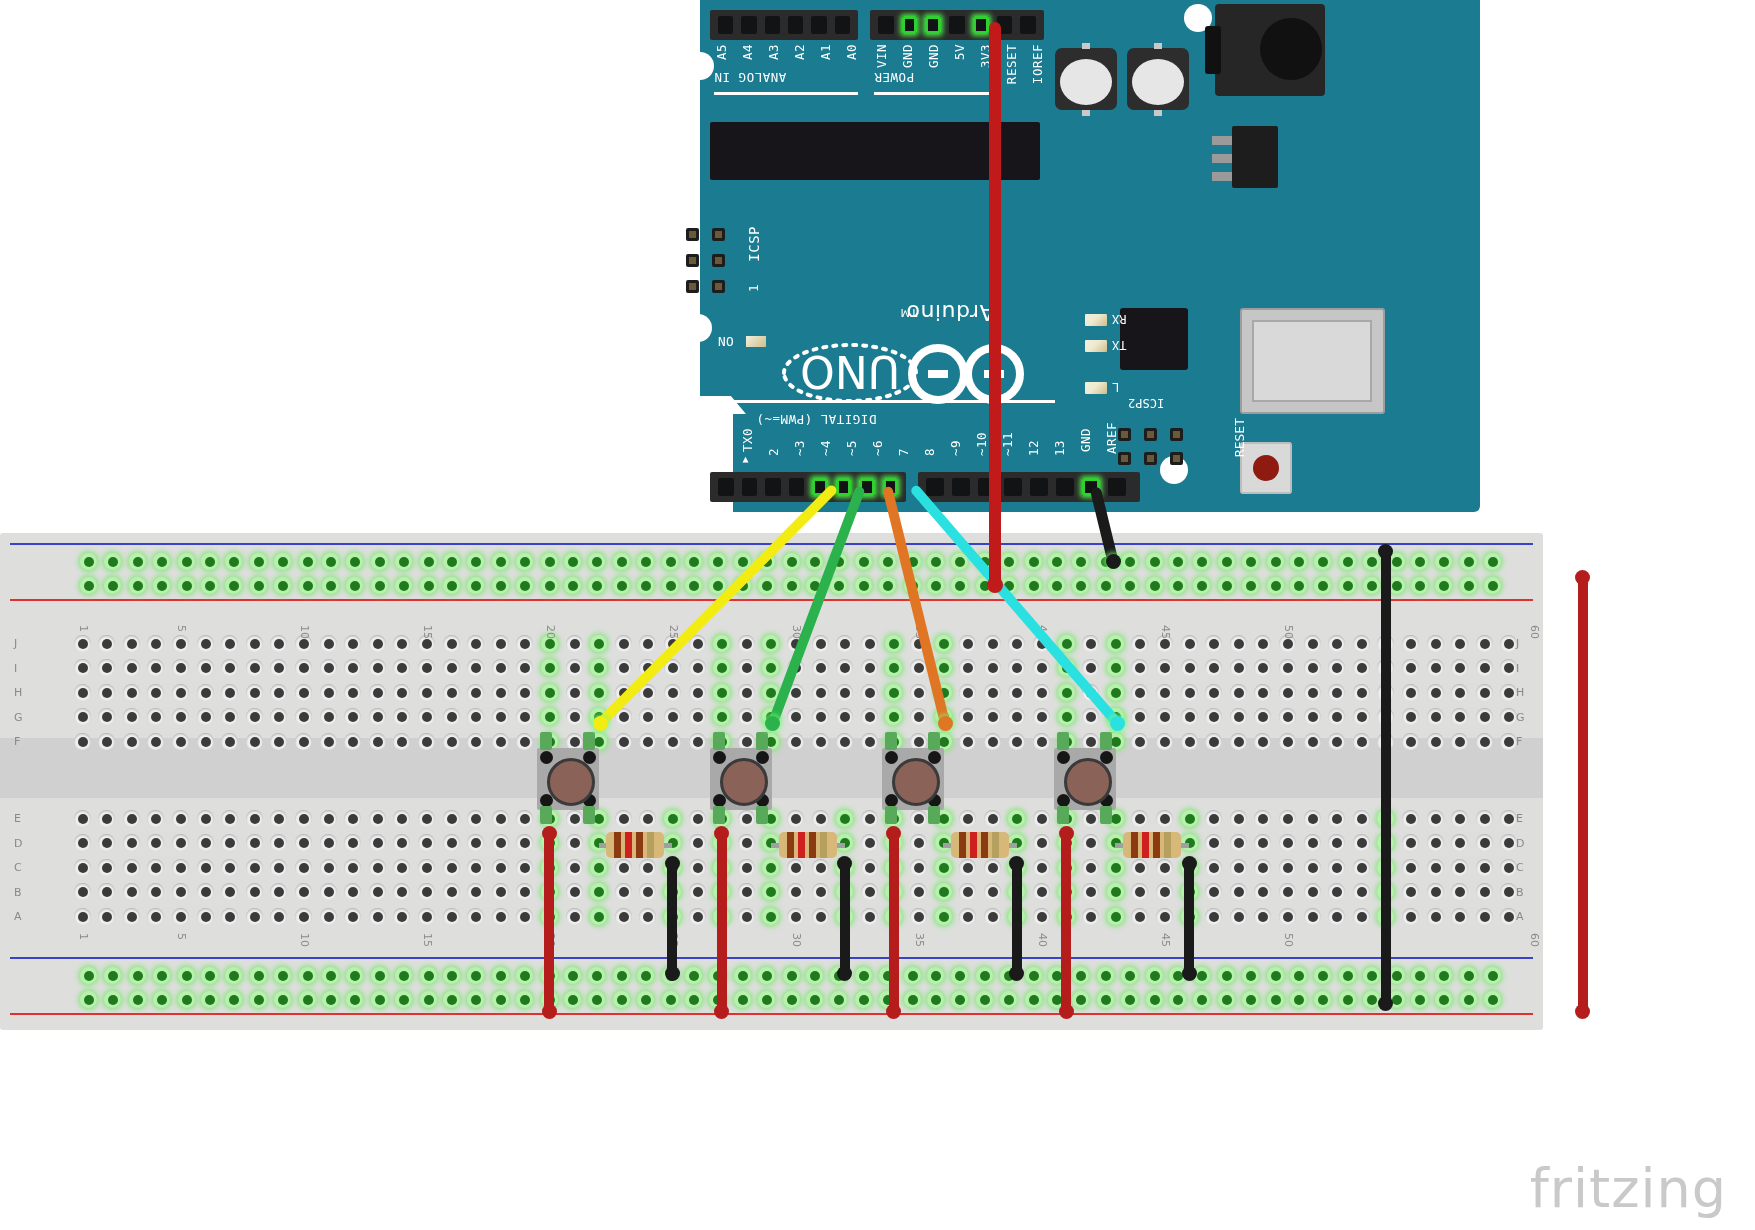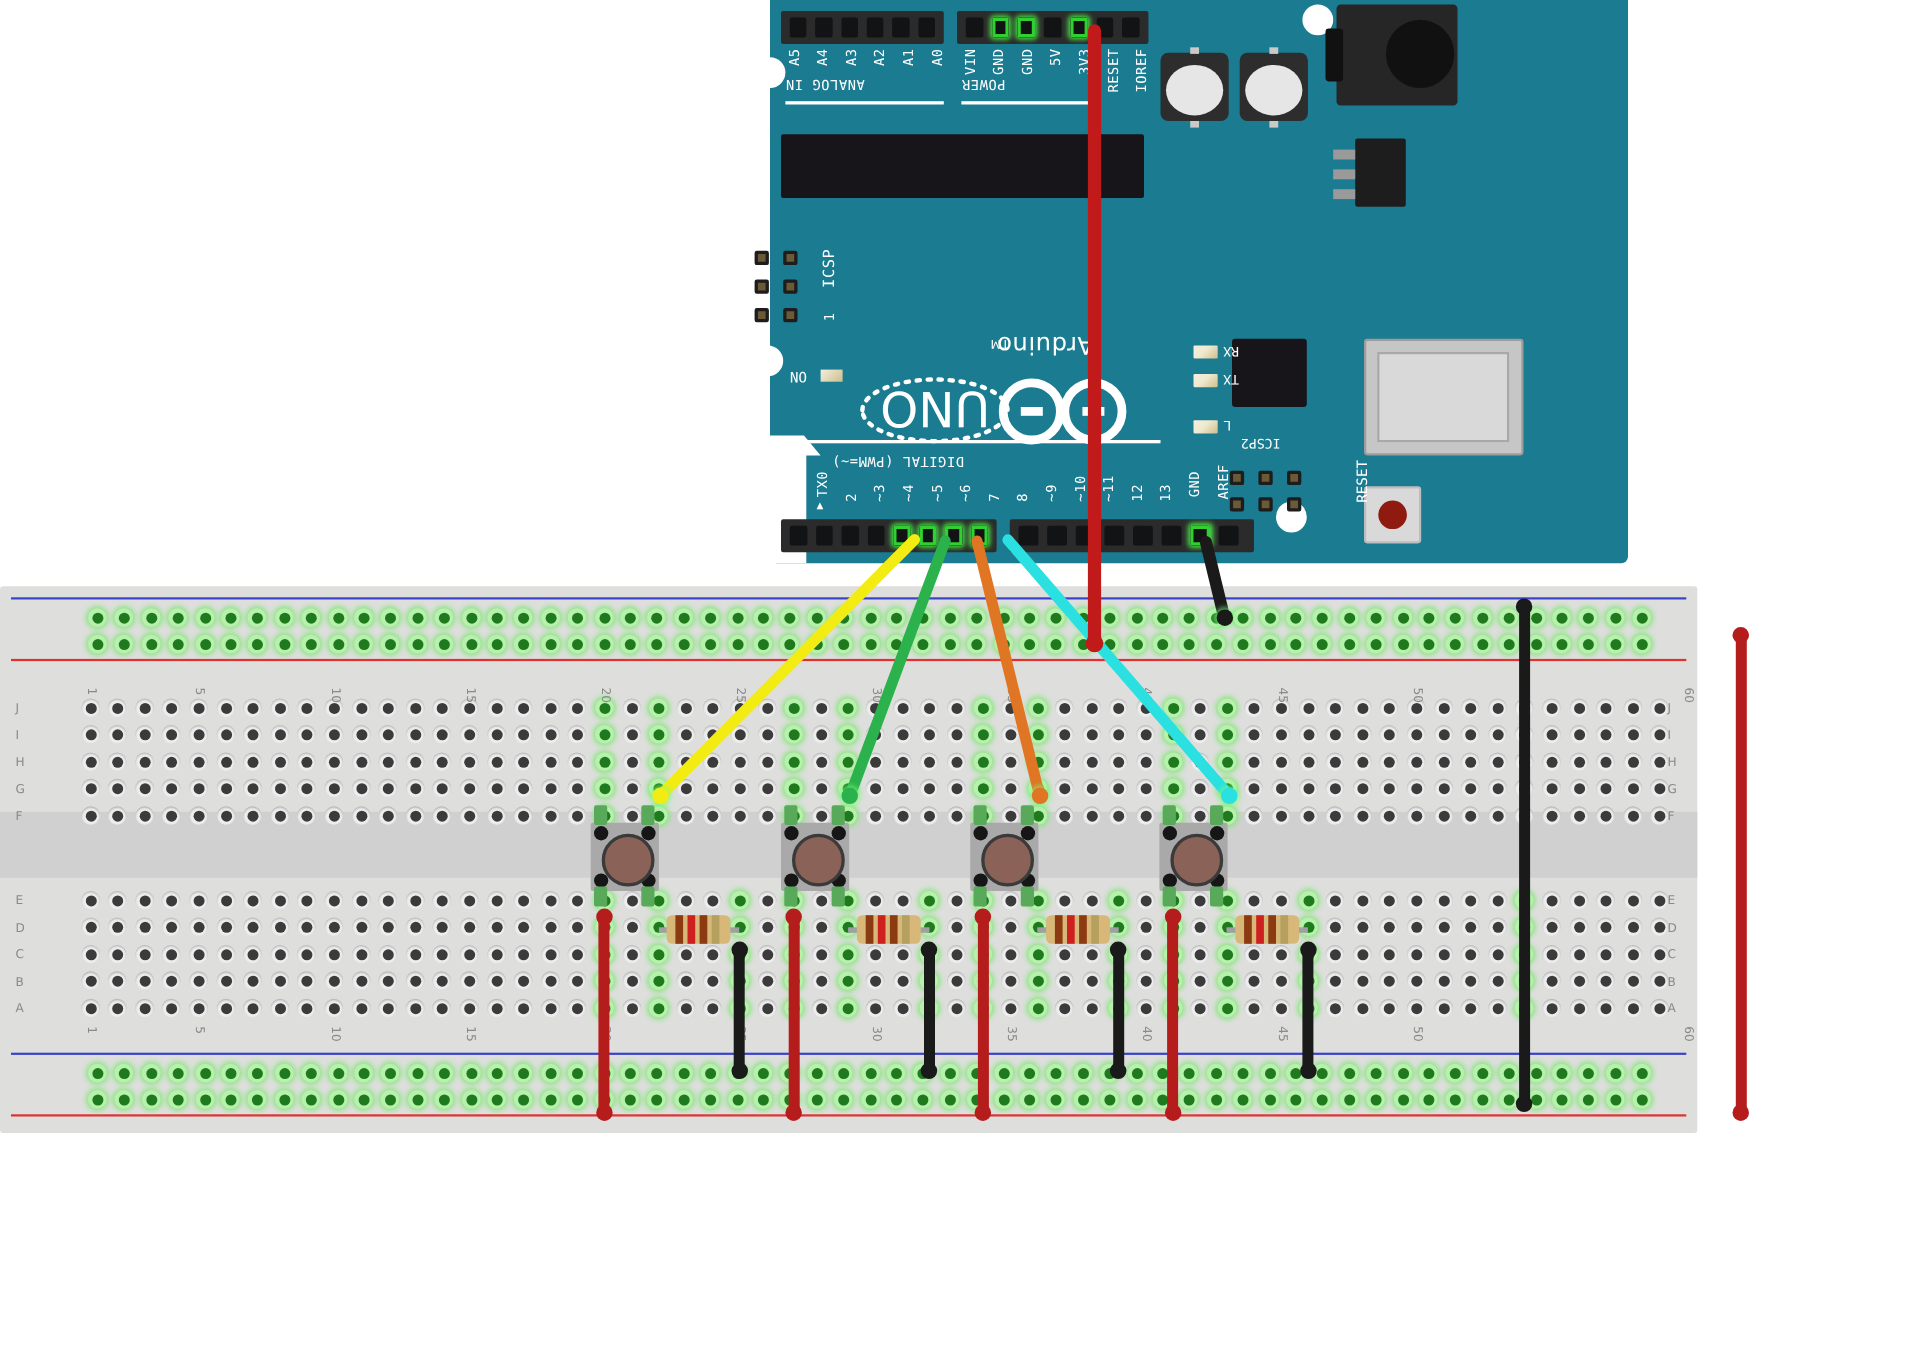--- a/index.html
+++ b/index.html
@@ -3170,13 +3170,14 @@
       <div class="wire" style="left: 887px; top: 482px; width: 243.023px; height: 10px; background: rgb(224, 117, 36); transform: rotate(76.1925deg);"></div>
       <div class="wire-end" style="left: 937.5px; top: 715.5px; background: rgb(224, 117, 36); box-shadow: rgba(120, 255, 120, 0.7) 0px 0px 5px 2px;"></div>
       <div class="wire" style="left: 913px; top: 482px; width: 312.08px; height: 10px; background: rgb(42, 224, 224); transform: rotate(49.1319deg);"></div>
       <div class="wire-end" style="left: 1109.7px; top: 715.5px; background: rgb(42, 224, 224); box-shadow: rgba(120, 255, 120, 0.7) 0px 0px 5px 2px;"></div>
       <div style="position: absolute; left: 989px; top: 22px; width: 12px; height: 563px; background: rgb(192, 26, 26); border-radius: 6px;"></div>
       <div class="wire-end" style="left: 987px; top: 577px; width: 16px; height: 16px; background: rgb(192, 26, 26);"></div>
       <div class="wire" style="left: 1095px; top: 481.5px; width: 76.1577px; height: 11px; background: rgb(26, 26, 26); transform: rotate(76.3287deg);"></div>
       <div class="wire-end" style="left: 1105.5px; top: 553.5px; background: rgb(26, 26, 26); box-shadow: rgba(120, 255, 120, 0.7) 0px 0px 5px 2px;"></div>
     </div>
 
+  <div class="fritzing-logo">fritzing</div>
 </div>
 
 </body></html>

